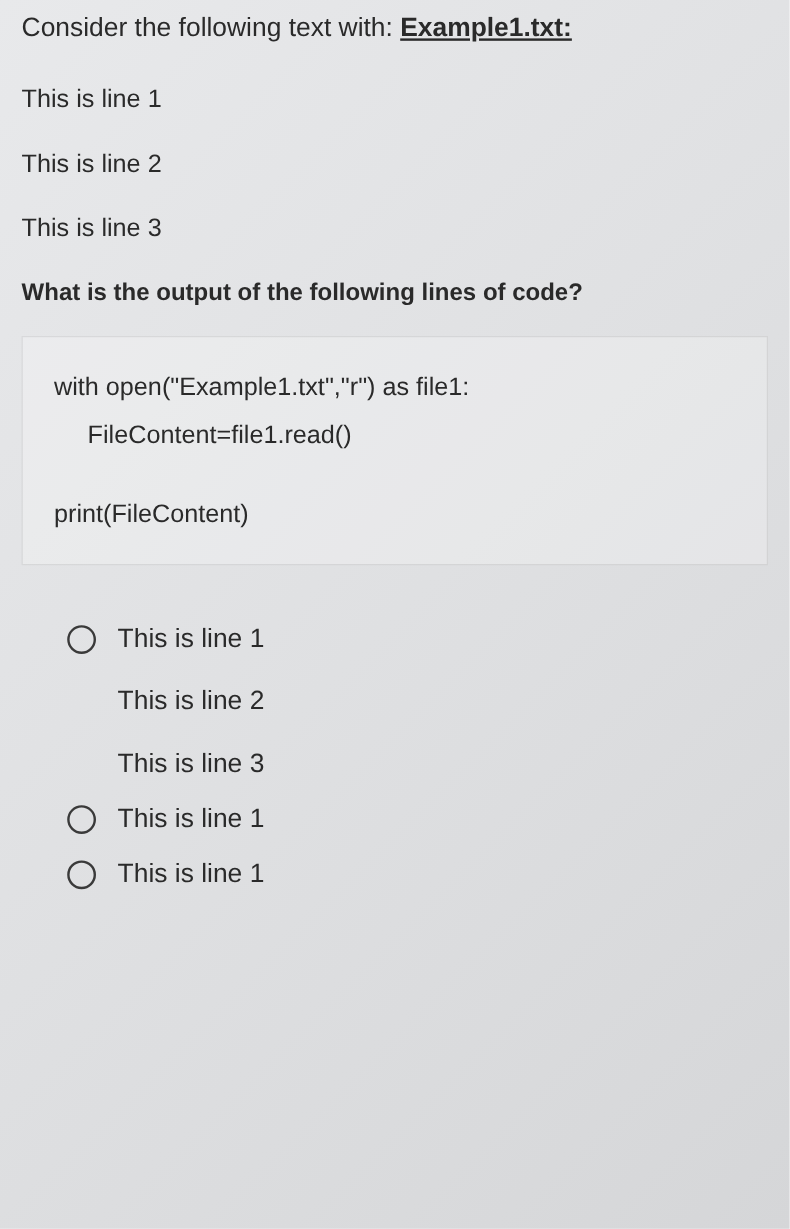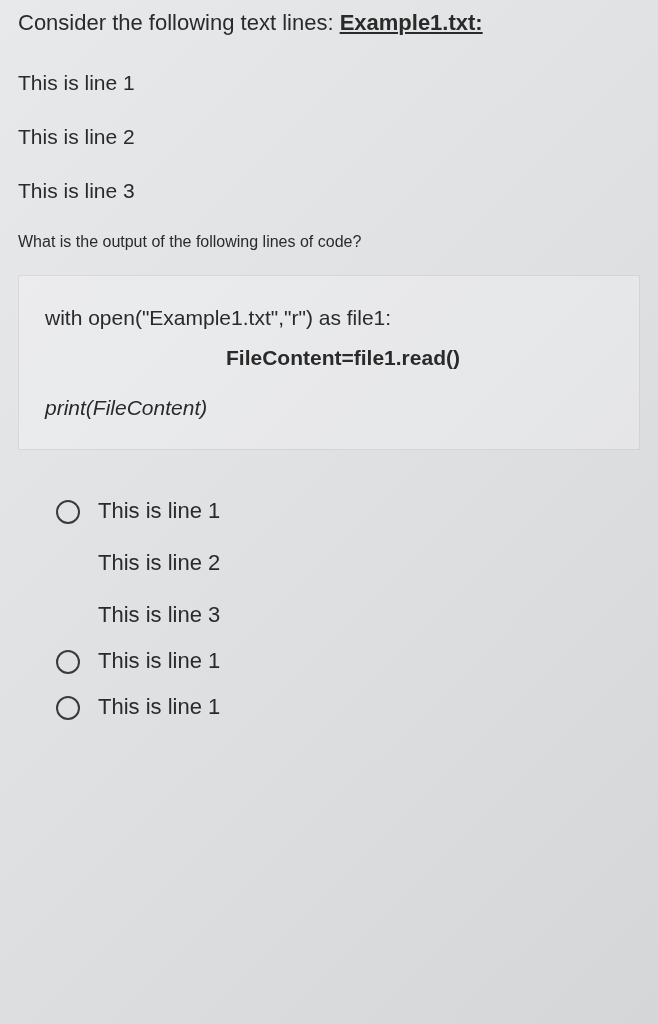--- a/index.html
+++ b/index.html
@@ -25,46 +25,44 @@
     .question-intro .bold {
       font-weight: 700;
       text-decoration: underline;
     }
     .file-line {
       font-size: 21px;
       font-weight: 400;
       margin-bottom: 30px;
     }
     .question-prompt {
-      font-size: 16px;
-      font-weight: 400;
+      font-size: 20px;
+      font-weight: 700;
       margin-top: 10px;
       margin-bottom: 24px;
     }
     .code-block {
       background: rgba(255,255,255,0.25);
       border: 1px solid rgba(0,0,0,0.08);
       padding: 22px 26px 22px 26px;
       margin: 0 0 48px 0;
       font-family: Arial, Helvetica, sans-serif;
       font-size: 21px;
       line-height: 1.9;
     }
     .code-line-1 {
       font-weight: 400;
     }
     .code-line-2 {
       padding-left: 28px;
-      font-weight: 700;
-      text-align: center;
+      font-weight: 400;
     }
     .code-line-3 {
-      margin-top: 10px;
+      margin-top: 26px;
       font-weight: 400;
-      font-style: italic;
     }
     .options {
       padding-left: 38px;
       margin-top: 40px;
     }
     .option-row {
       display: flex;
       align-items: flex-start;
       margin-bottom: 20px;
     }
@@ -85,21 +83,21 @@
     }
     .option-multiline .sub-line {
       display: block;
       margin-top: 26px;
     }
   </style>
 </head>
 <body>
 
 <div class="question-intro">
-  <span>Consider the following text lines: </span><span class="bold">Example1.txt:</span>
+  <span>Consider the following text with: </span><span class="bold">Example1.txt:</span>
 </div>
 
 <div class="file-line">This is line 1</div>
 <div class="file-line">This is line 2</div>
 <div class="file-line">This is line 3</div>
 
 <div class="question-prompt">What is the output of the following lines of code?</div>
 
 <div class="code-block">
   <div class="code-line-1">with open("Example1.txt","r") as file1:</div>

